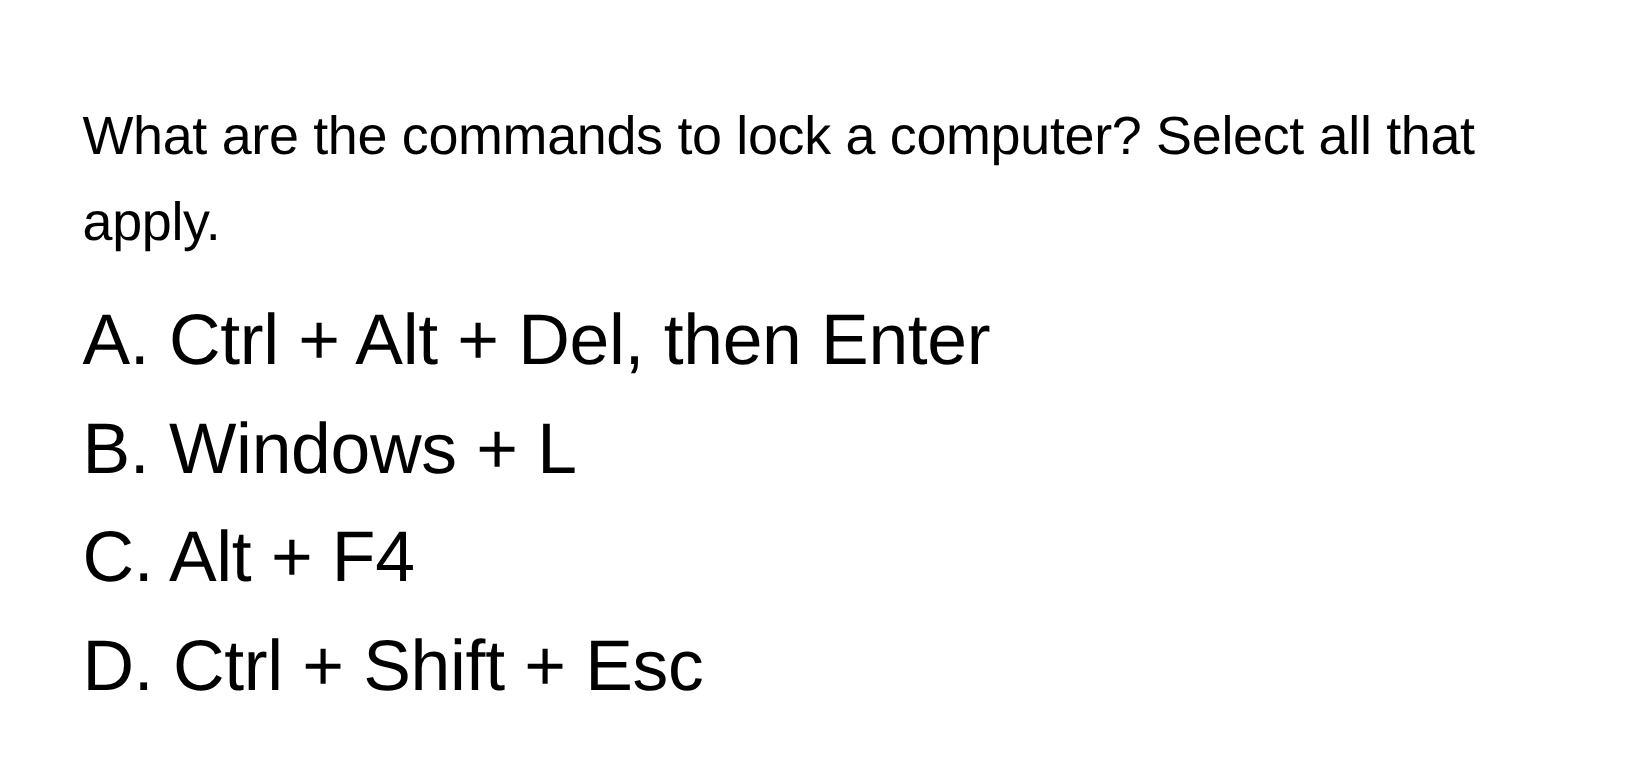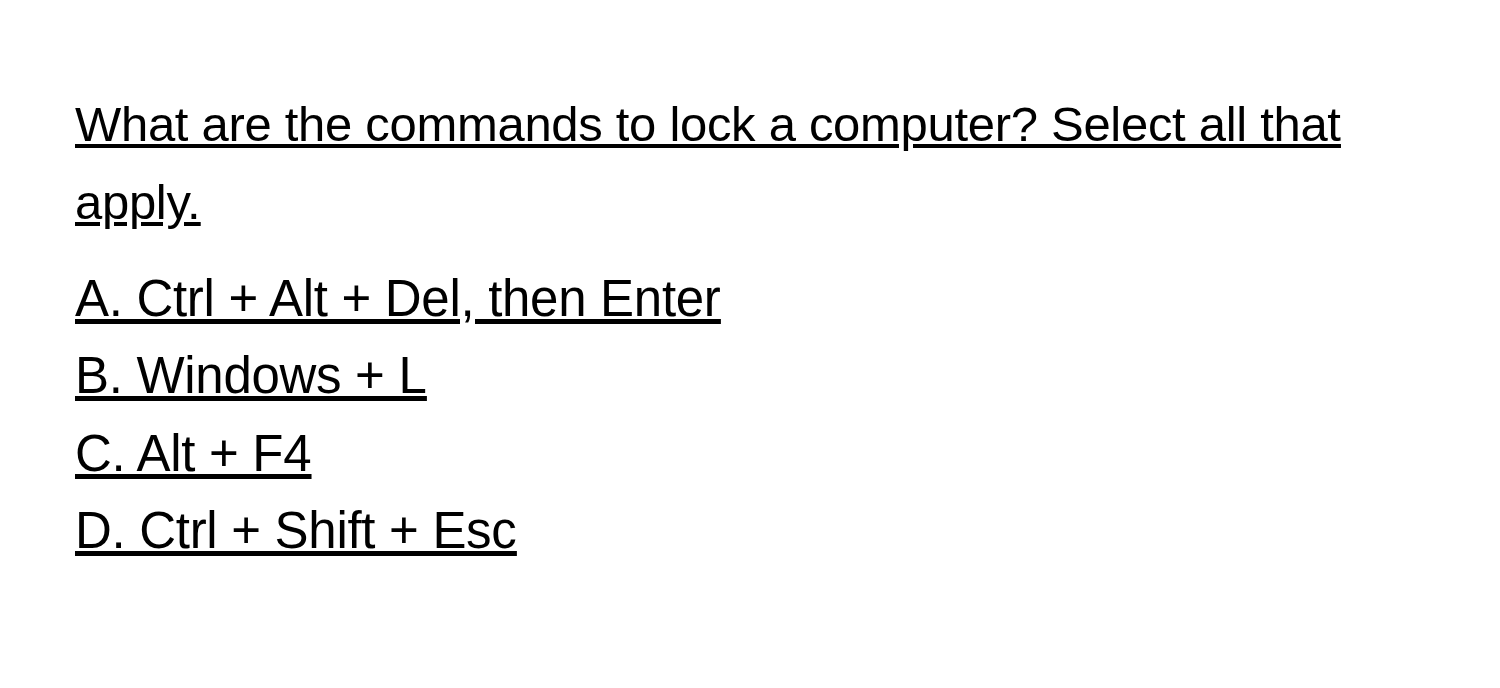--- a/index.html
+++ b/index.html
@@ -1,36 +1,35 @@
 <!DOCTYPE html>
 <html><head>
   <meta charset="utf-8">
   <style>
     * {
       margin: 0;
       padding: 0;
       box-sizing: border-box;
-      text-decoration: underline;
     }
     body {
       width: 1500px;
       height: 688px;
       background: #ffffff;
       font-family: -apple-system, BlinkMacSystemFont, "Segoe UI", Helvetica, Arial, sans-serif;
       color: #000000;
       padding: 85px 75px 0 75px;
     }
     .question-text {
       font-size: 49px;
       line-height: 1.6;
       margin-bottom: 18px;
       letter-spacing: -0.3px;
     }
     .option {
-      font-size: 51px;
+      font-size: 65px;
       line-height: 1.52;
       letter-spacing: -0.3px;
     }
   </style>
 </head>
 <body>
 
 <div class="question-text">What are the commands to lock a computer? Select all that apply.</div>
 <div class="option">A. Ctrl + Alt + Del, then Enter</div>
 <div class="option">B. Windows + L</div>

